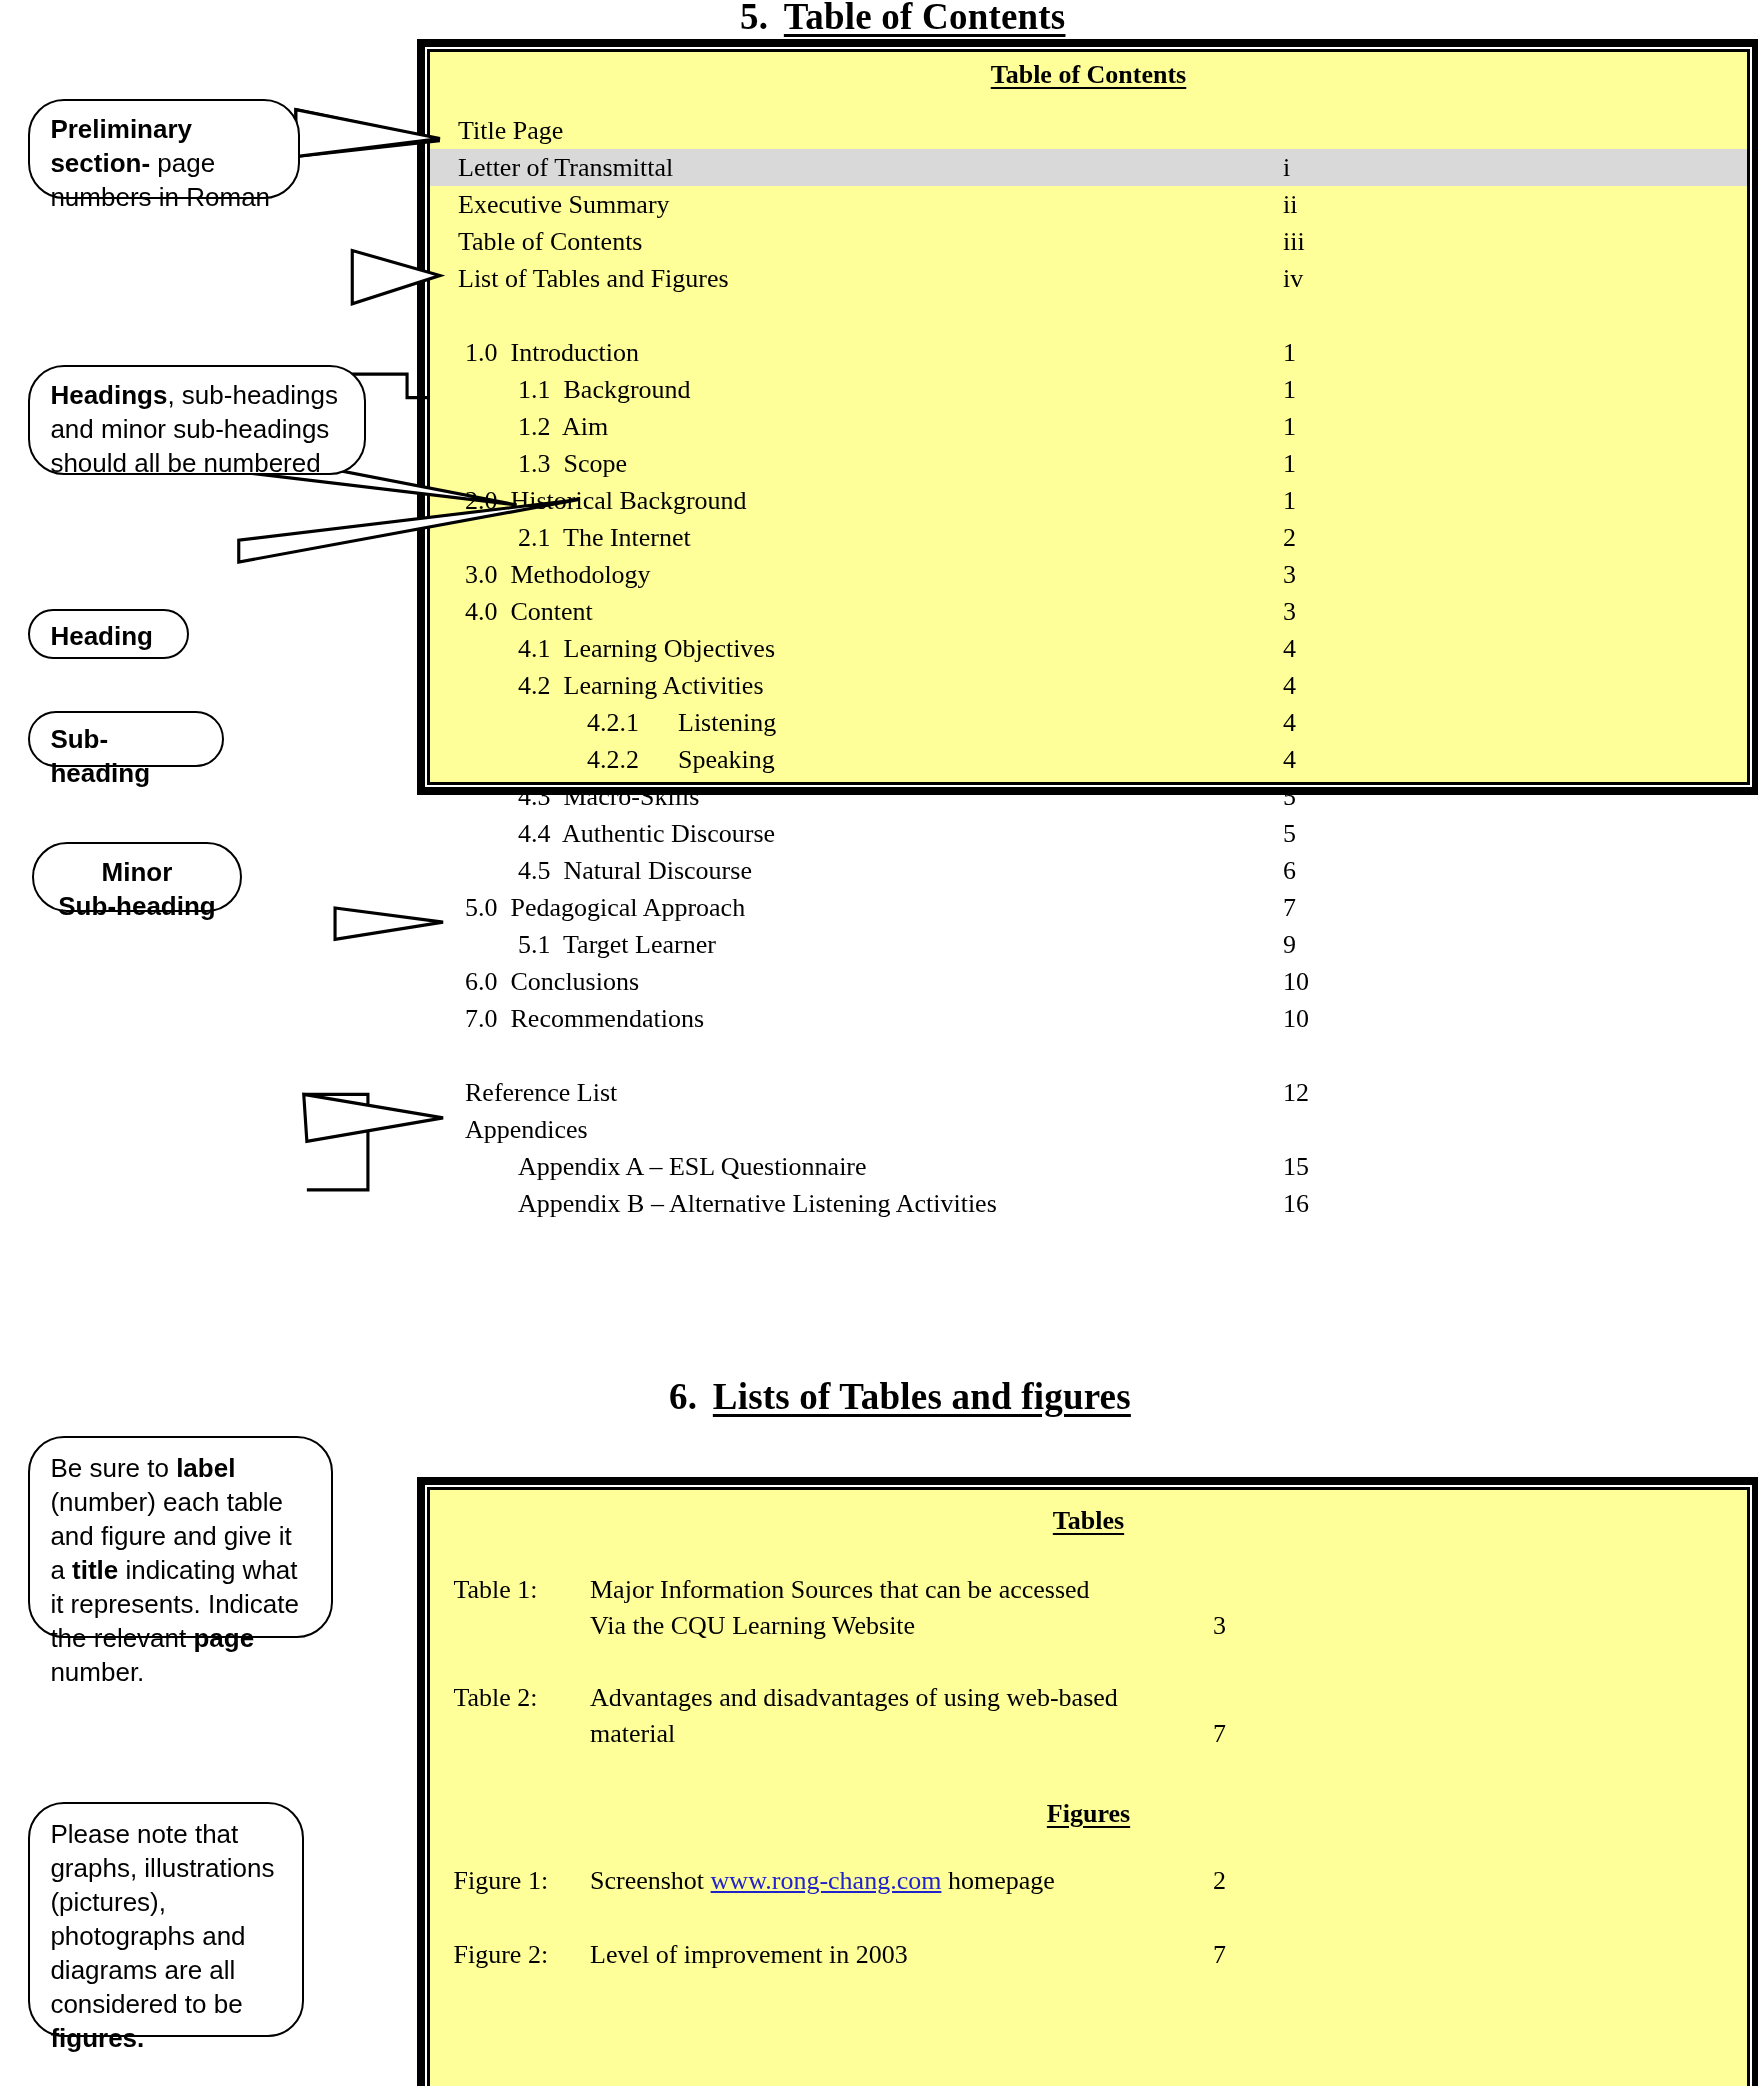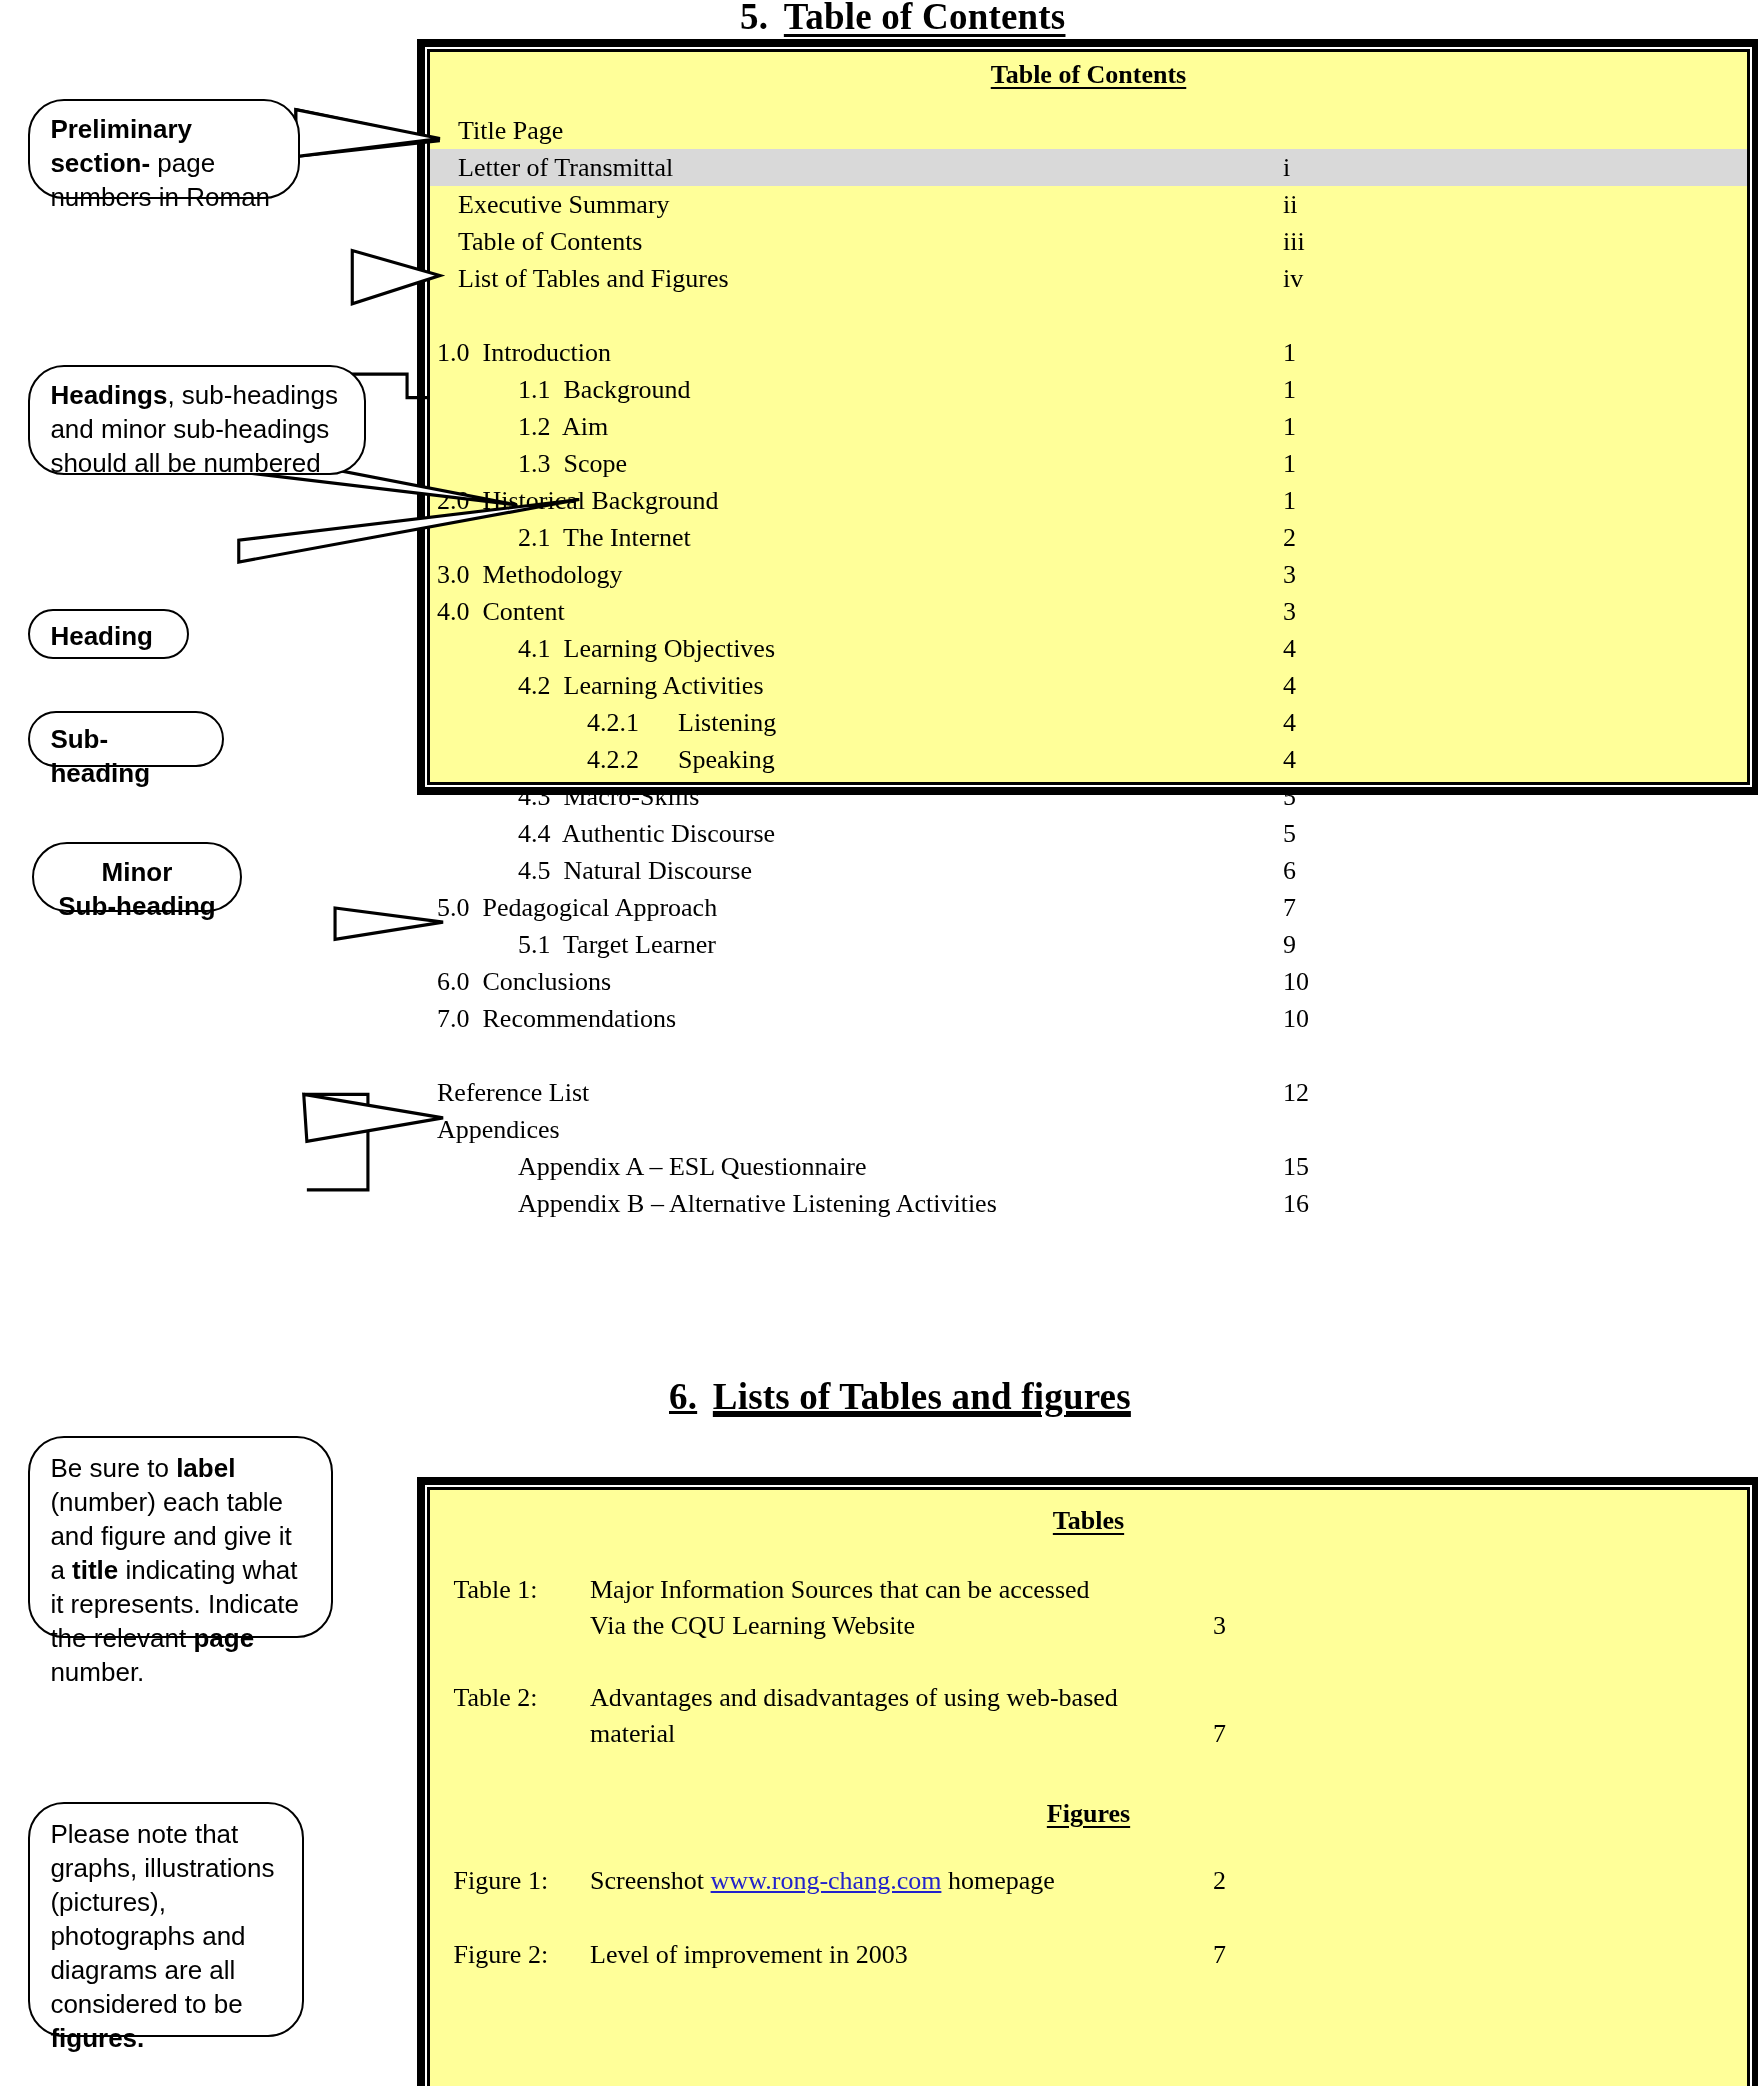--- a/index.html
+++ b/index.html
@@ -73,21 +73,21 @@
   .toc-row .label { flex: 0 0 auto; white-space: pre; }
   .toc-row .pg {
     position: absolute;
     left: 853px;
     white-space: pre;
   }
   .toc-gap { height: 37px; }
 
   
   .lv-pre   { padding-left: 28px; }
-  .lv-0     { padding-left: 7px; }
+  .lv-0     { padding-left: 35px; }
   .lv-1     { padding-left: 88px; }
   .lv-2     { padding-left: 157px; }
   .lv-app   { padding-left: 88px; }
 
   
   .tf-row {
     position: relative;
     font-size: 26px;
     line-height: 36px;
     font-family: "Liberation Serif", serif;
@@ -268,21 +268,21 @@
       </div>
       <div class="toc-row lv-app">
         <span class="label">Appendix B – Alternative Listening Activities</span>
         <span class="pg">16</span>
       </div>
 
     </div>
   </div>
 </div>
 
-<div class="section-head" style="left:669px; top:1375px;text-decoration:underline;">
+<div class="section-head" style="left:669px; top:1375px;">
   <span class="num">6.</span><span class="txt">Lists of Tables and figures</span>
 </div>
 
 <div class="sample-box" style="left:427px; top:1487px; width:1323px; height:611px;">
   <div class="sample-inner">
 
     <div class="box-title" style="margin-top:15.7px;">Tables</div>
 
     <div class="tf-row" style="height:78px; margin-top:36px;">
       <span class="tf-label">Table 1:</span>

